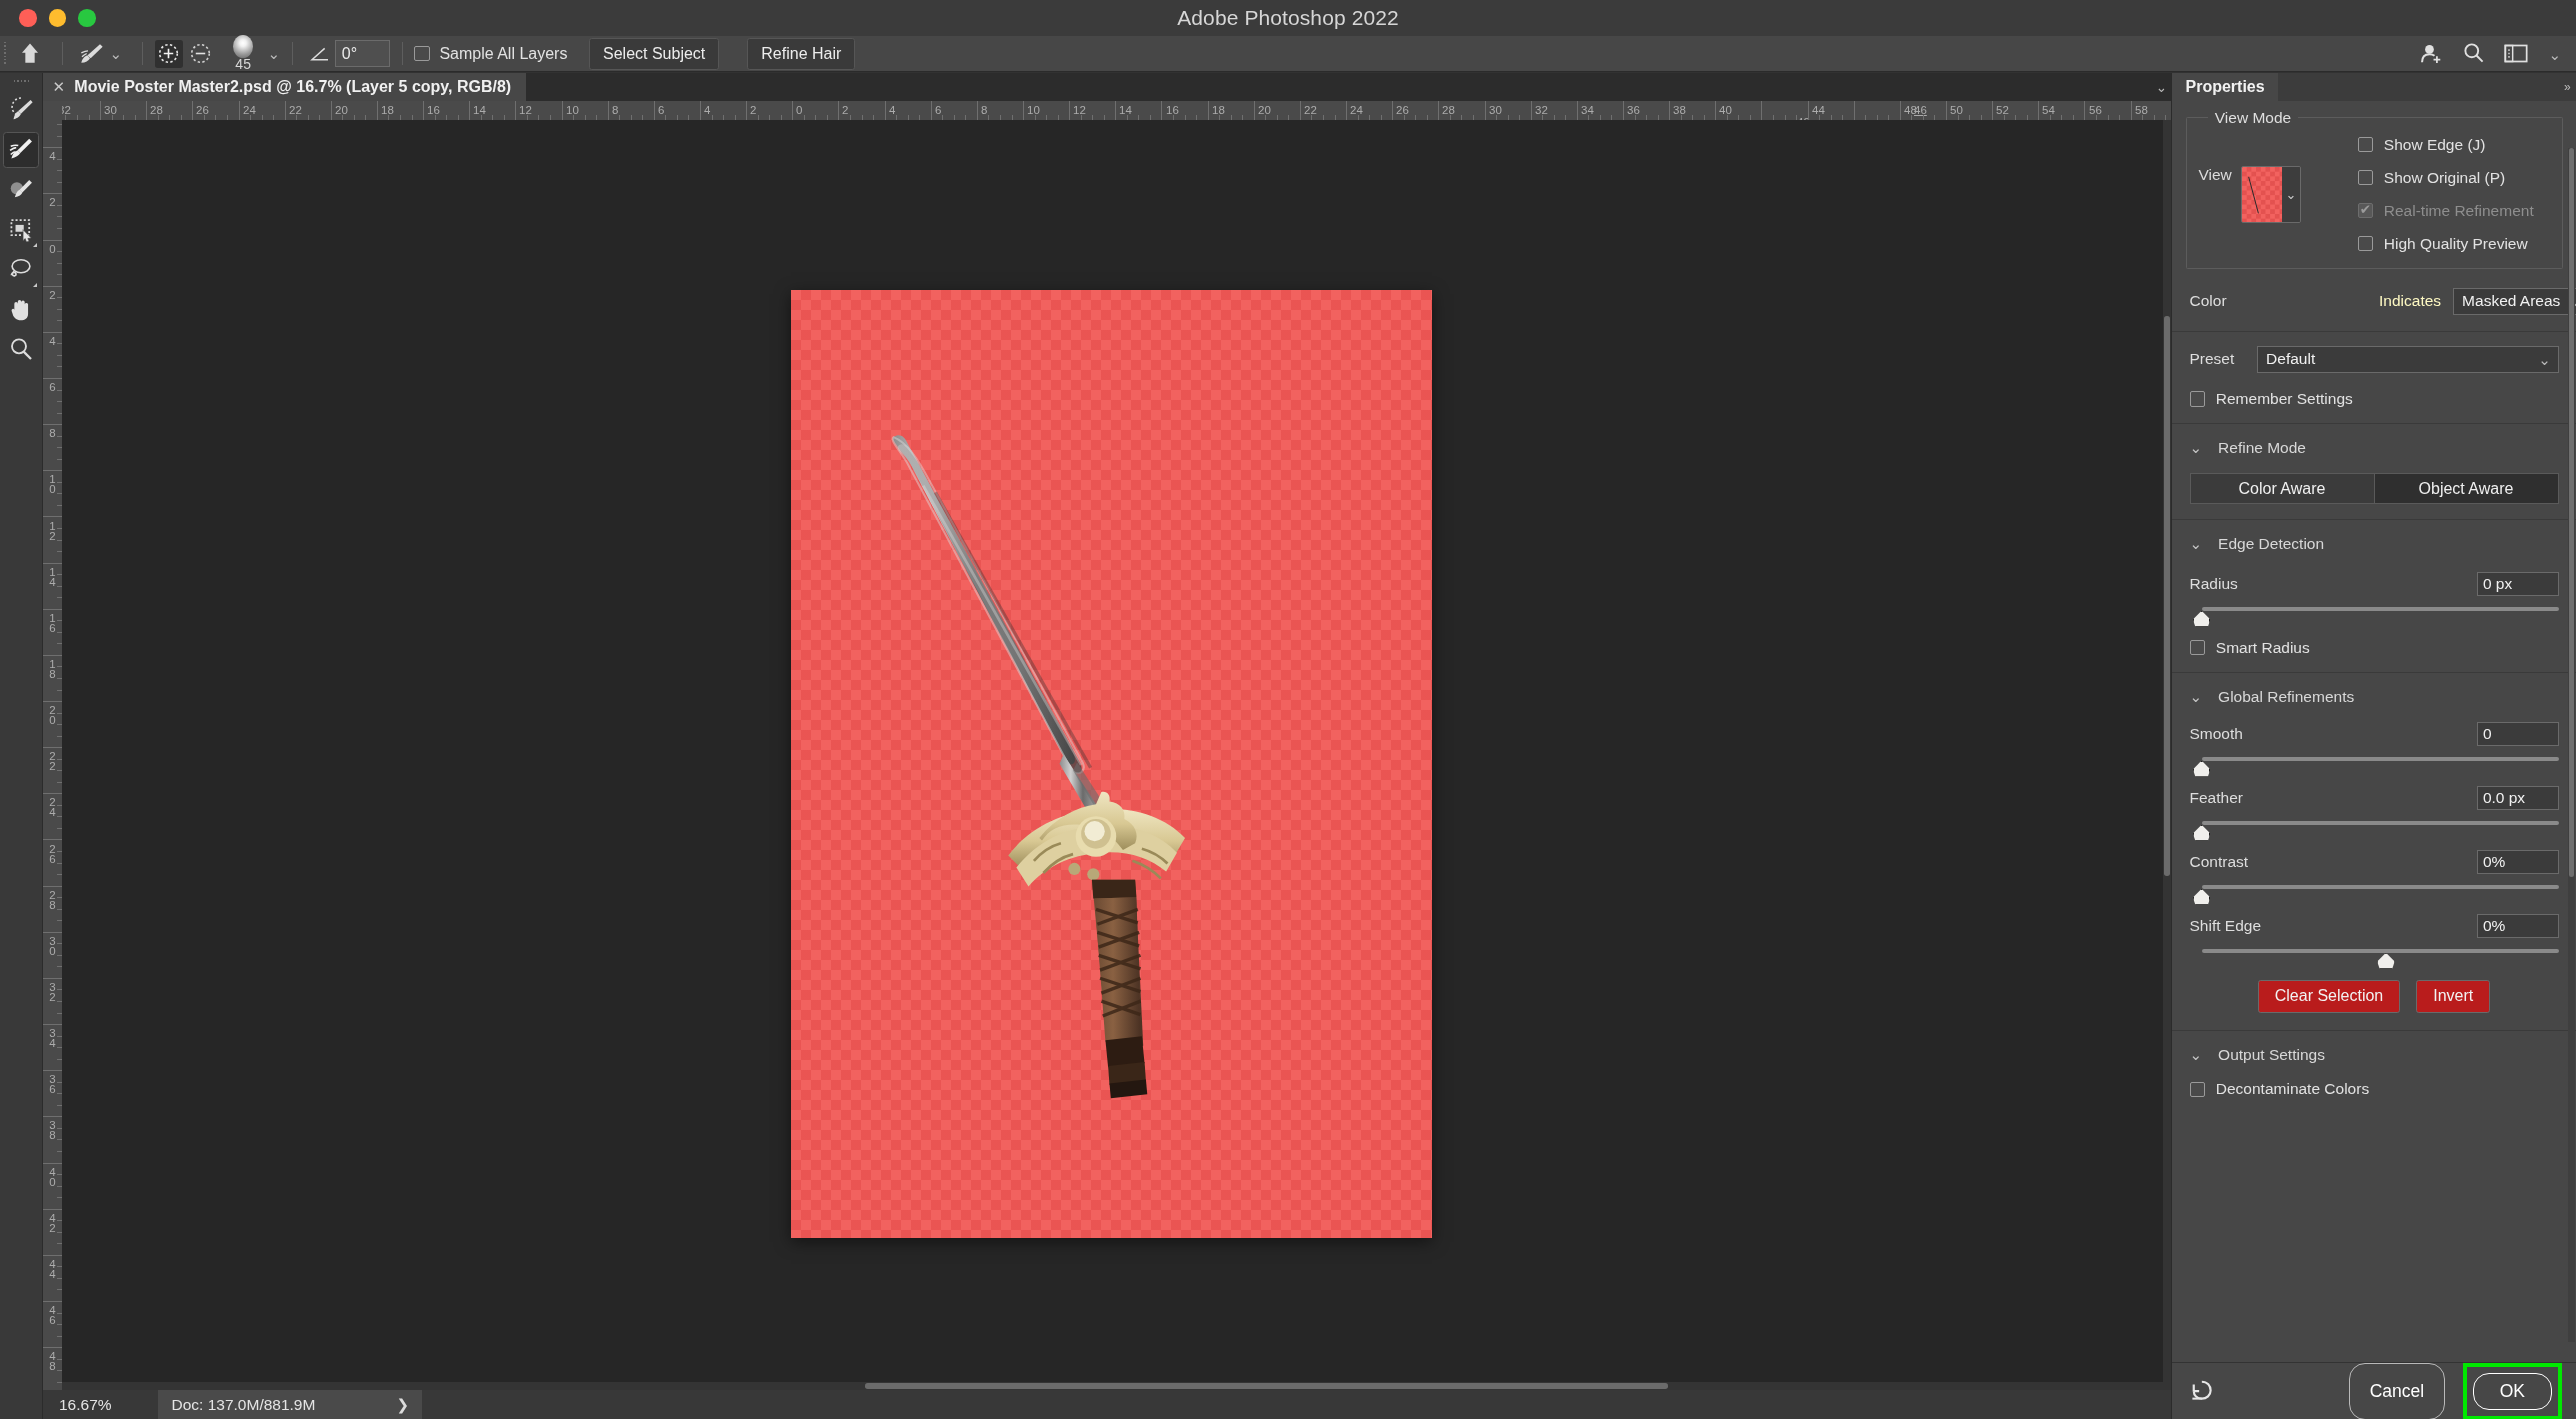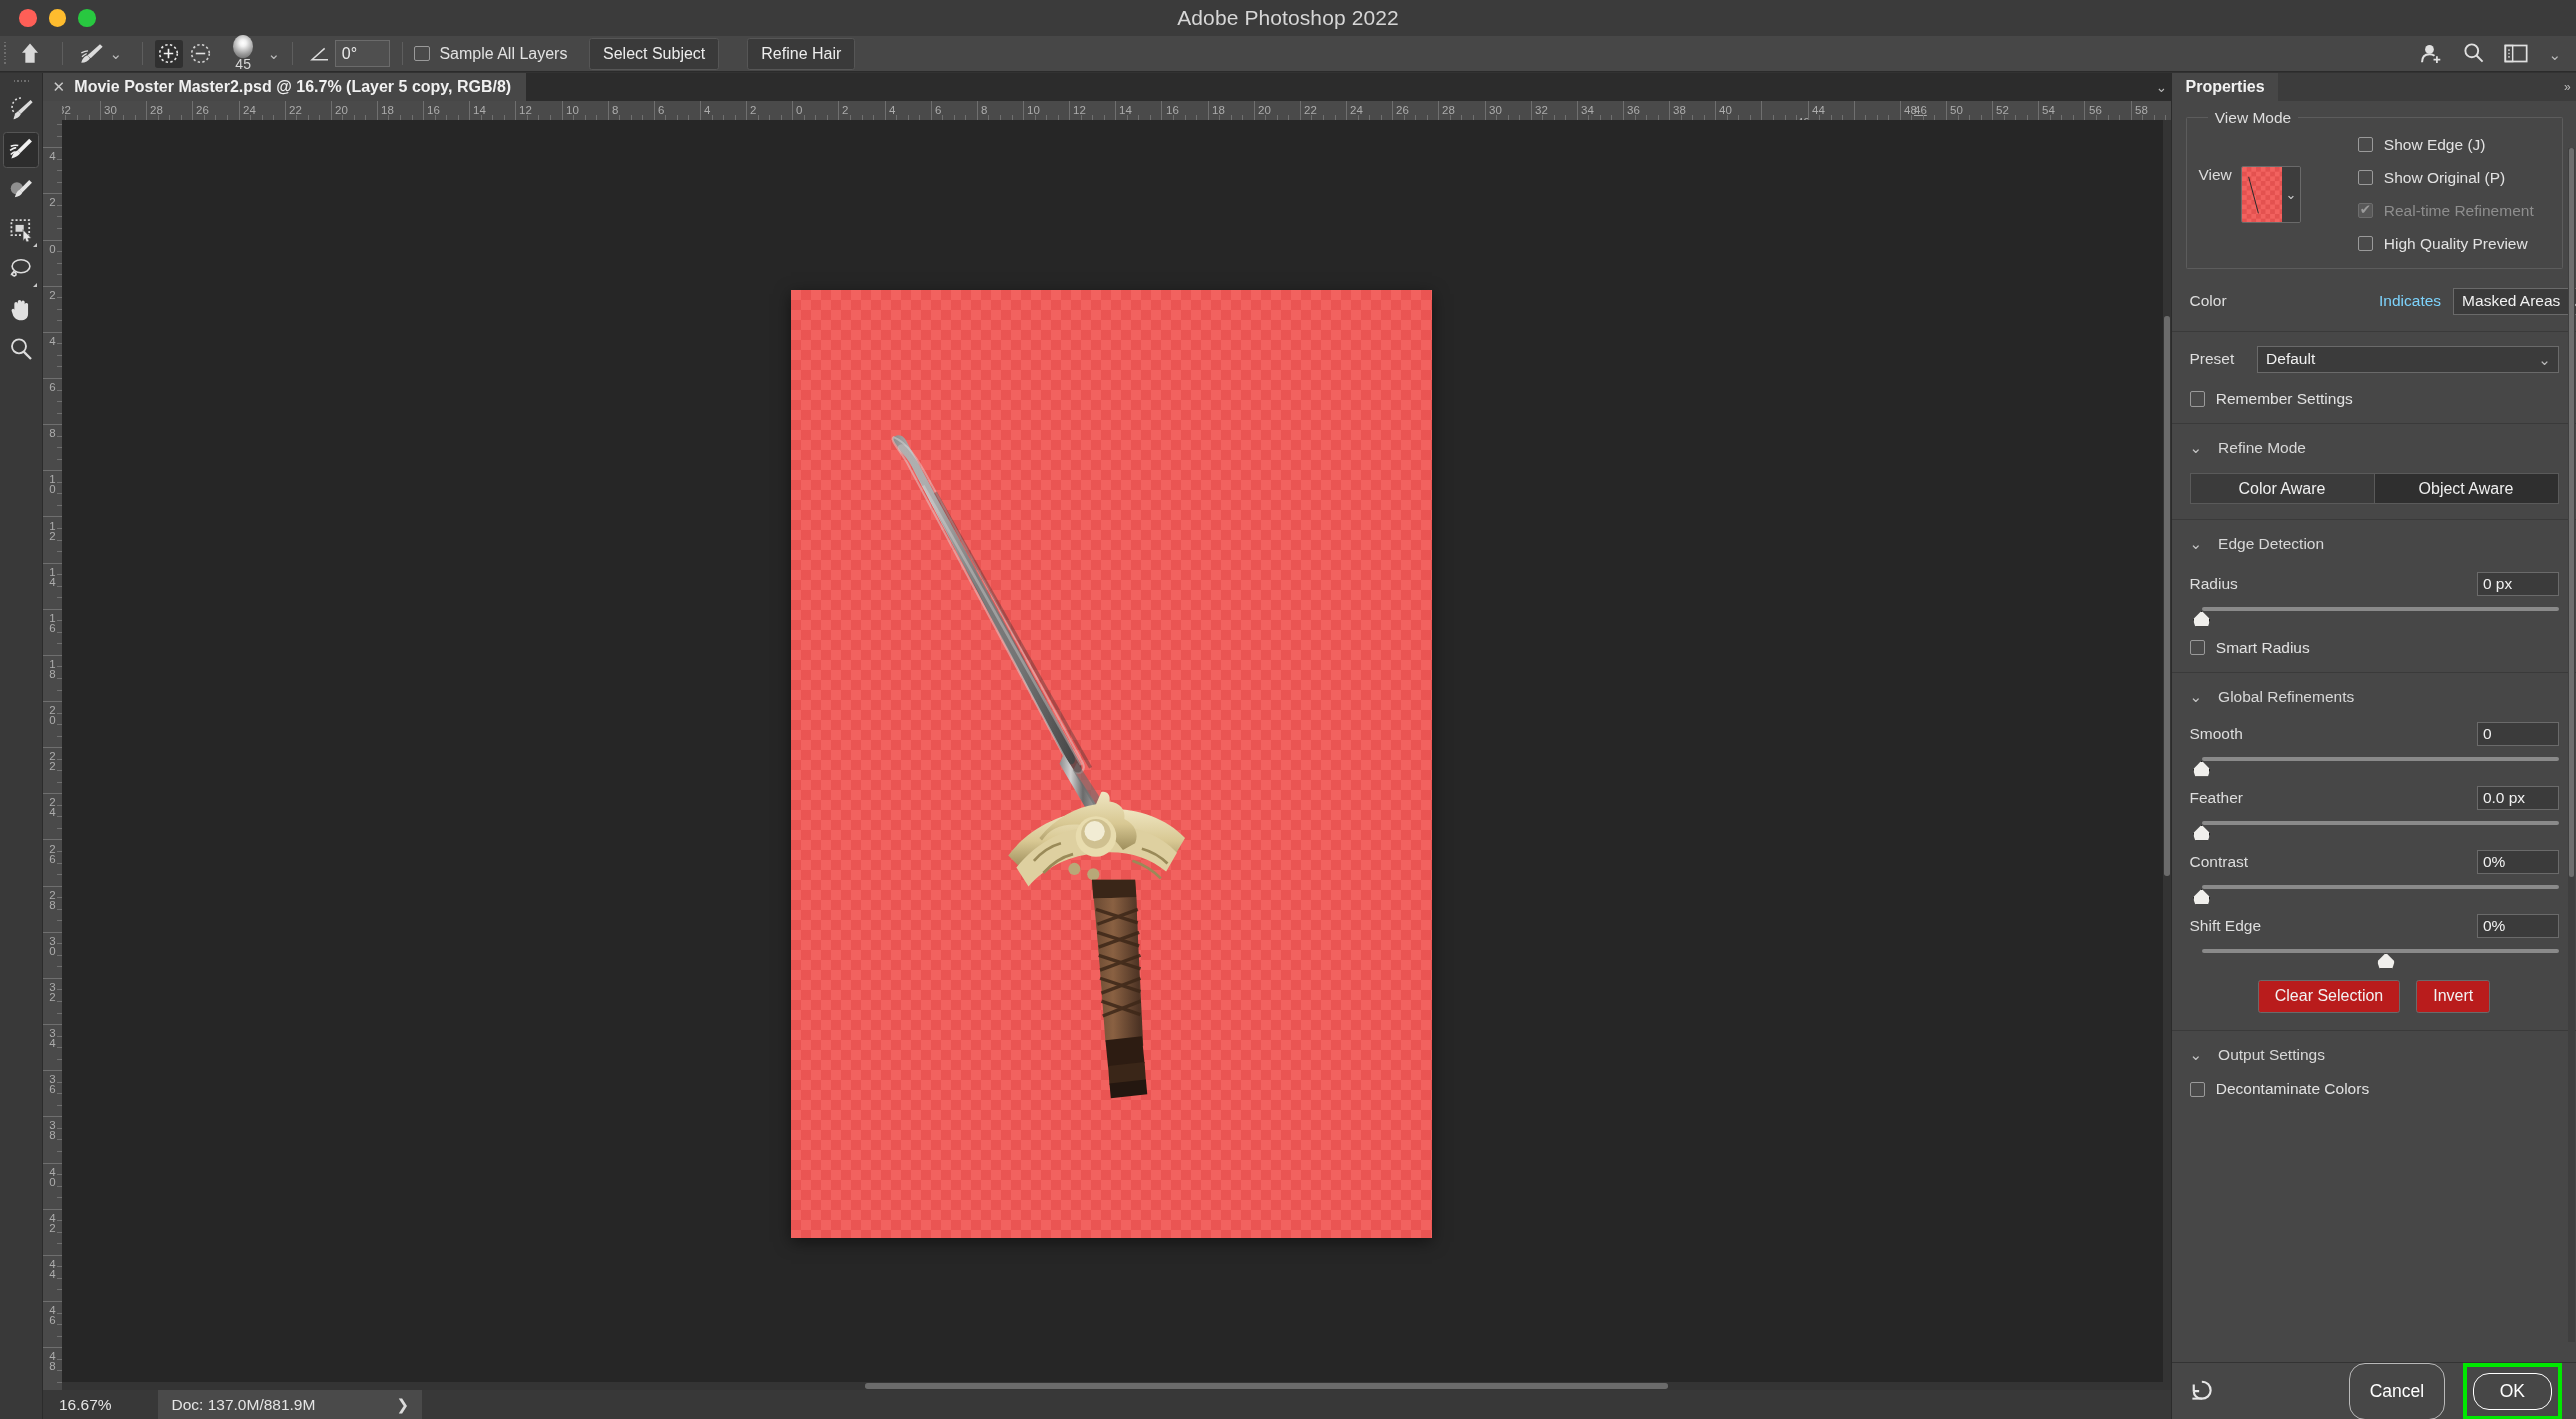--- a/index.html
+++ b/index.html
@@ -209,21 +209,21 @@
   .track > .bar { position:absolute; left:12px; right:0; top: 2px; height: 4px; background:#8a8a8a; border-radius:2px; }
   .knob {
     position:absolute; top: 5.4px; width: 17.5px; height: 16px;
     background: #f0efec; border: 1px solid #1a1a1a;
     clip-path: polygon(50% 0%, 100% 55%, 86% 100%, 14% 100%, 0% 55%);
   }
 
   
   .colorrow { display:flex; align-items:center; padding: 12px 17.5px 16px; }
   .sw-color { width: 28px; height: 28px; background:#ff0000; margin-left: 17.5px; }
-  .ind-lab { font-size: 15.5px; color:#7dd3fc; margin-left: 135px; }
+  .ind-lab { font-size: 15.5px; color:#fef9c3; margin-left: 135px; }
   .selectbox {
     margin-left: 12px; background:#3b3b3b; border:0.7px solid #6a6a6a; color:#f1f1f1;
     height: 27px; min-width: 135px; display:flex; align-items:center; justify-content:space-between;
     padding: 0 6.7px 0 8px; font-size: 15.5px;
   }
 
   
   .presetrow { display:flex; align-items:center; padding: 13.5px 17.5px 5.4px; gap: 10.8px; }
   .presetrow .lab { font-size:15.5px; color:#dedede; }
 

